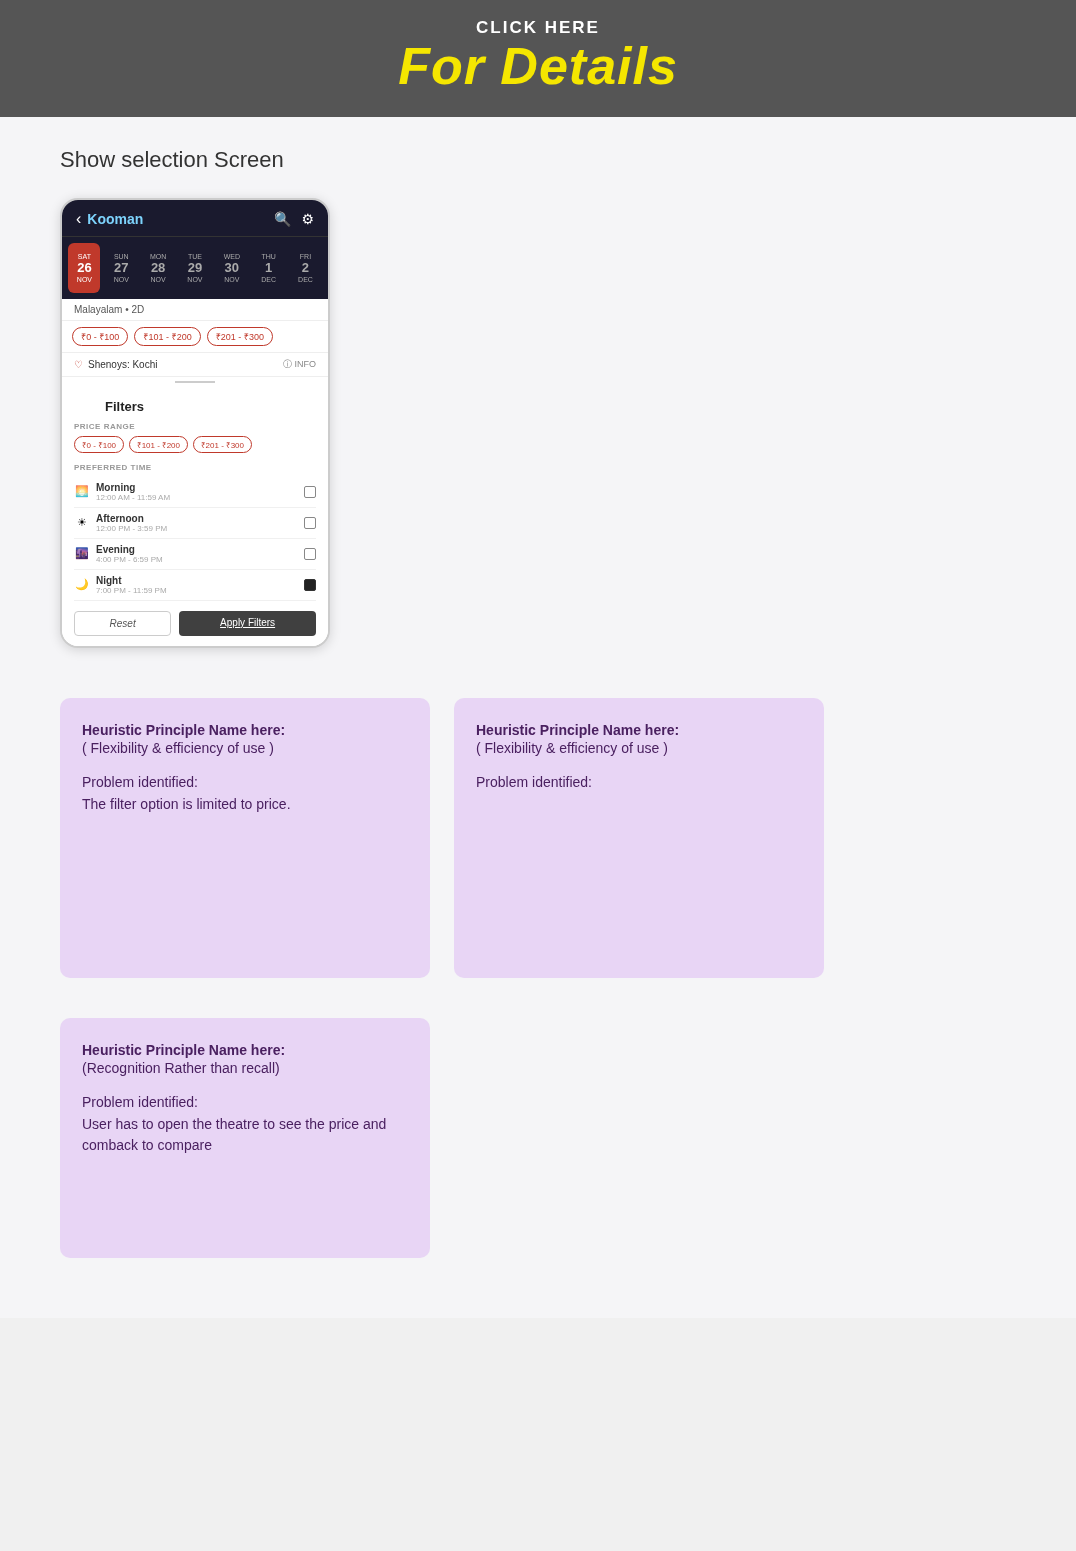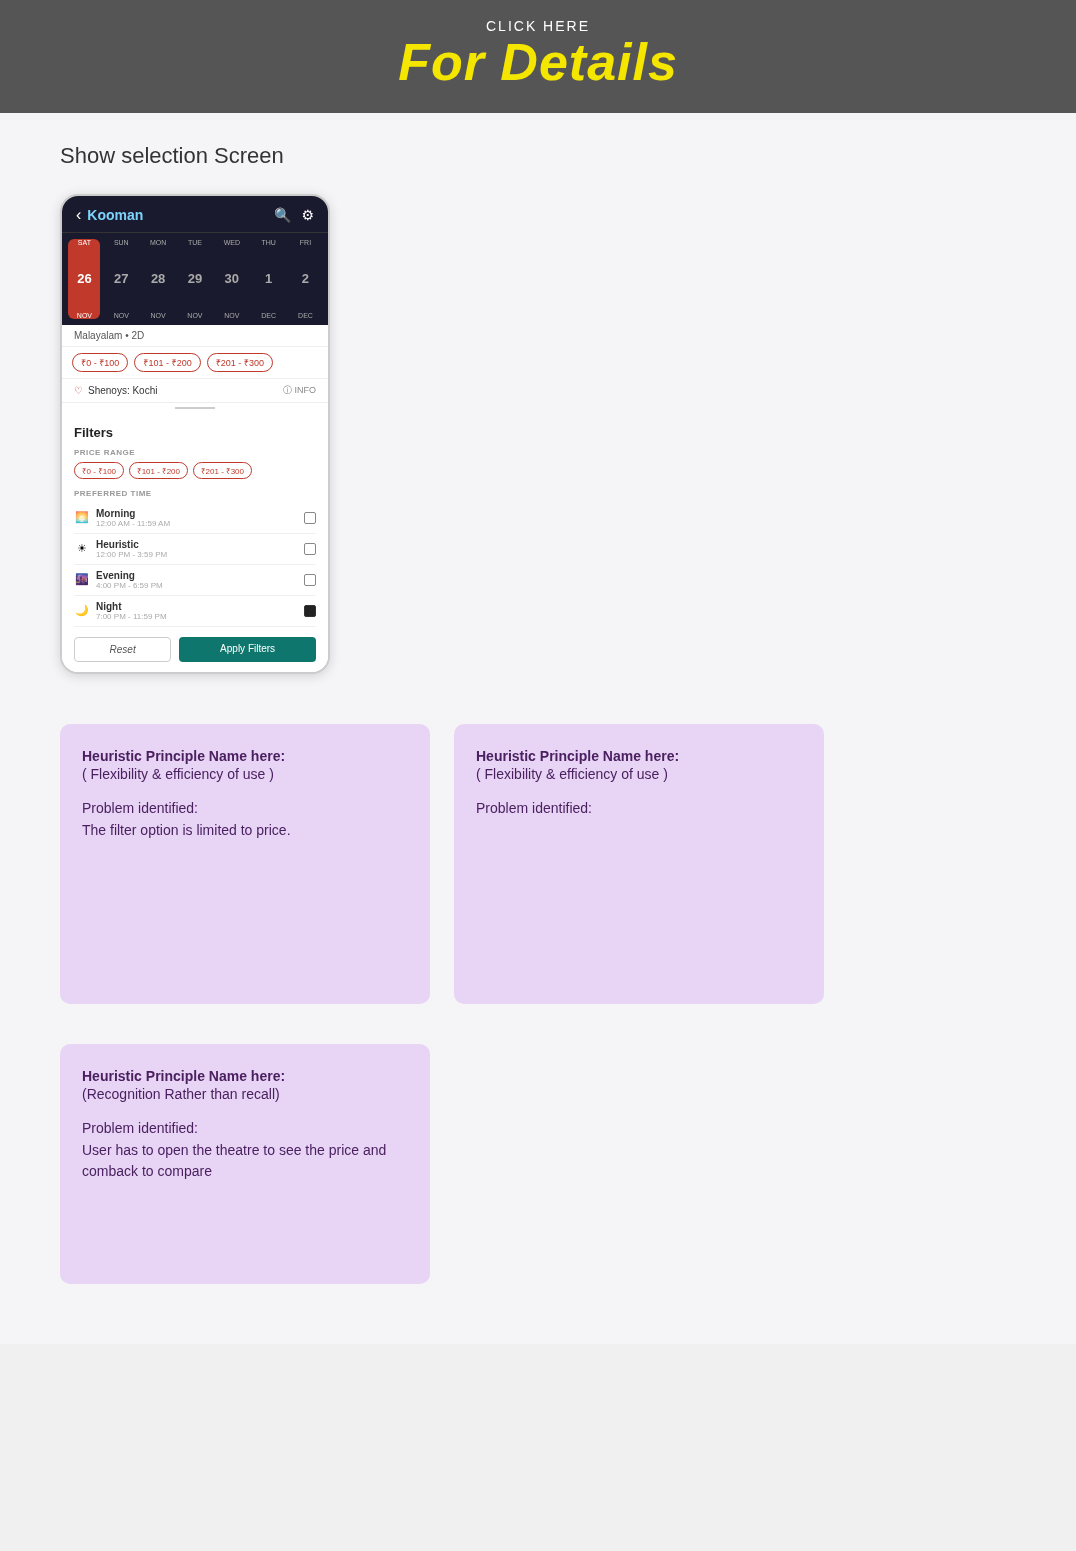--- a/index.html
+++ b/index.html
@@ -12,22 +12,22 @@
 
     
     .top-banner {
       background: #555;
       width: 100%;
       padding: 18px 0 22px 0;
       text-align: center;
     }
     .click-here-text {
       color: #fff;
-      font-size: 14px;
-      font-weight: normal;
+      font-size: 17px;
+      font-weight: bold;
       letter-spacing: 2px;
       text-transform: uppercase;
     }
     .for-details-text {
       color: #f5e600;
       font-size: 52px;
       font-weight: 900;
       font-style: italic;
       letter-spacing: 1px;
       line-height: 1.1;
@@ -98,24 +98,23 @@
       justify-content: space-around;
       padding: 6px 4px;
       border-top: 1px solid #333;
     }
     .cal-day {
       display: flex;
       flex-direction: column;
       align-items: center;
       color: #aaa;
       font-size: 9px;
-      padding: 0 5px;
+      padding: 10px 5px;
       border-radius: 6px;
       min-width: 32px;
-      gap: 25px;
     }
     .cal-day.active {
       background: #c0392b;
       color: #fff;
     }
     .cal-day .day-num {
       font-size: 13px;
       font-weight: bold;
       line-height: 1.2;
     }
@@ -187,20 +186,21 @@
     
     .filters-panel {
       padding: 10px 12px;
       background: #fff;
     }
     .filters-title {
       font-size: 13px;
       font-weight: bold;
       color: #222;
       margin-bottom: 8px;
+      margin-left: 31px;
     }
     .section-label {
       font-size: 8px;
       color: #999;
       text-transform: uppercase;
       letter-spacing: 0.5px;
       margin-bottom: 5px;
       font-weight: bold;
     }
     .price-pills-filter {
@@ -277,24 +277,25 @@
       background: #fff;
       font-size: 10px;
       color: #555;
       text-align: center;
       font-style: italic;
     }
     .apply-btn {
       flex: 1.5;
       padding: 6px;
       border-radius: 4px;
-      background: #0f766e;
+      background: #404040;
       font-size: 10px;
       color: #fff;
       text-align: center;
+      text-decoration: underline;
     }
 
     
     .cards-section {
       display: flex;
       gap: 24px;
       margin-bottom: 40px;
     }
     .heuristic-card {
       background: #e8d5f5;
@@ -447,21 +448,21 @@
                 <div class="time-range">12:00 AM - 11:59 AM</div>
               </div>
             </div>
             <div class="checkbox-empty"></div>
           </div>
 
           <div class="time-slot-row">
             <div class="time-slot-left">
               <span class="time-icon">☀</span>
               <div>
-                <div class="time-label">Heuristic</div>
+                <div class="time-label">Afternoon</div>
                 <div class="time-range">12:00 PM - 3:59 PM</div>
               </div>
             </div>
             <div class="checkbox-empty"></div>
           </div>
 
           <div class="time-slot-row">
             <div class="time-slot-left">
               <span class="time-icon">🌆</span>
               <div>

